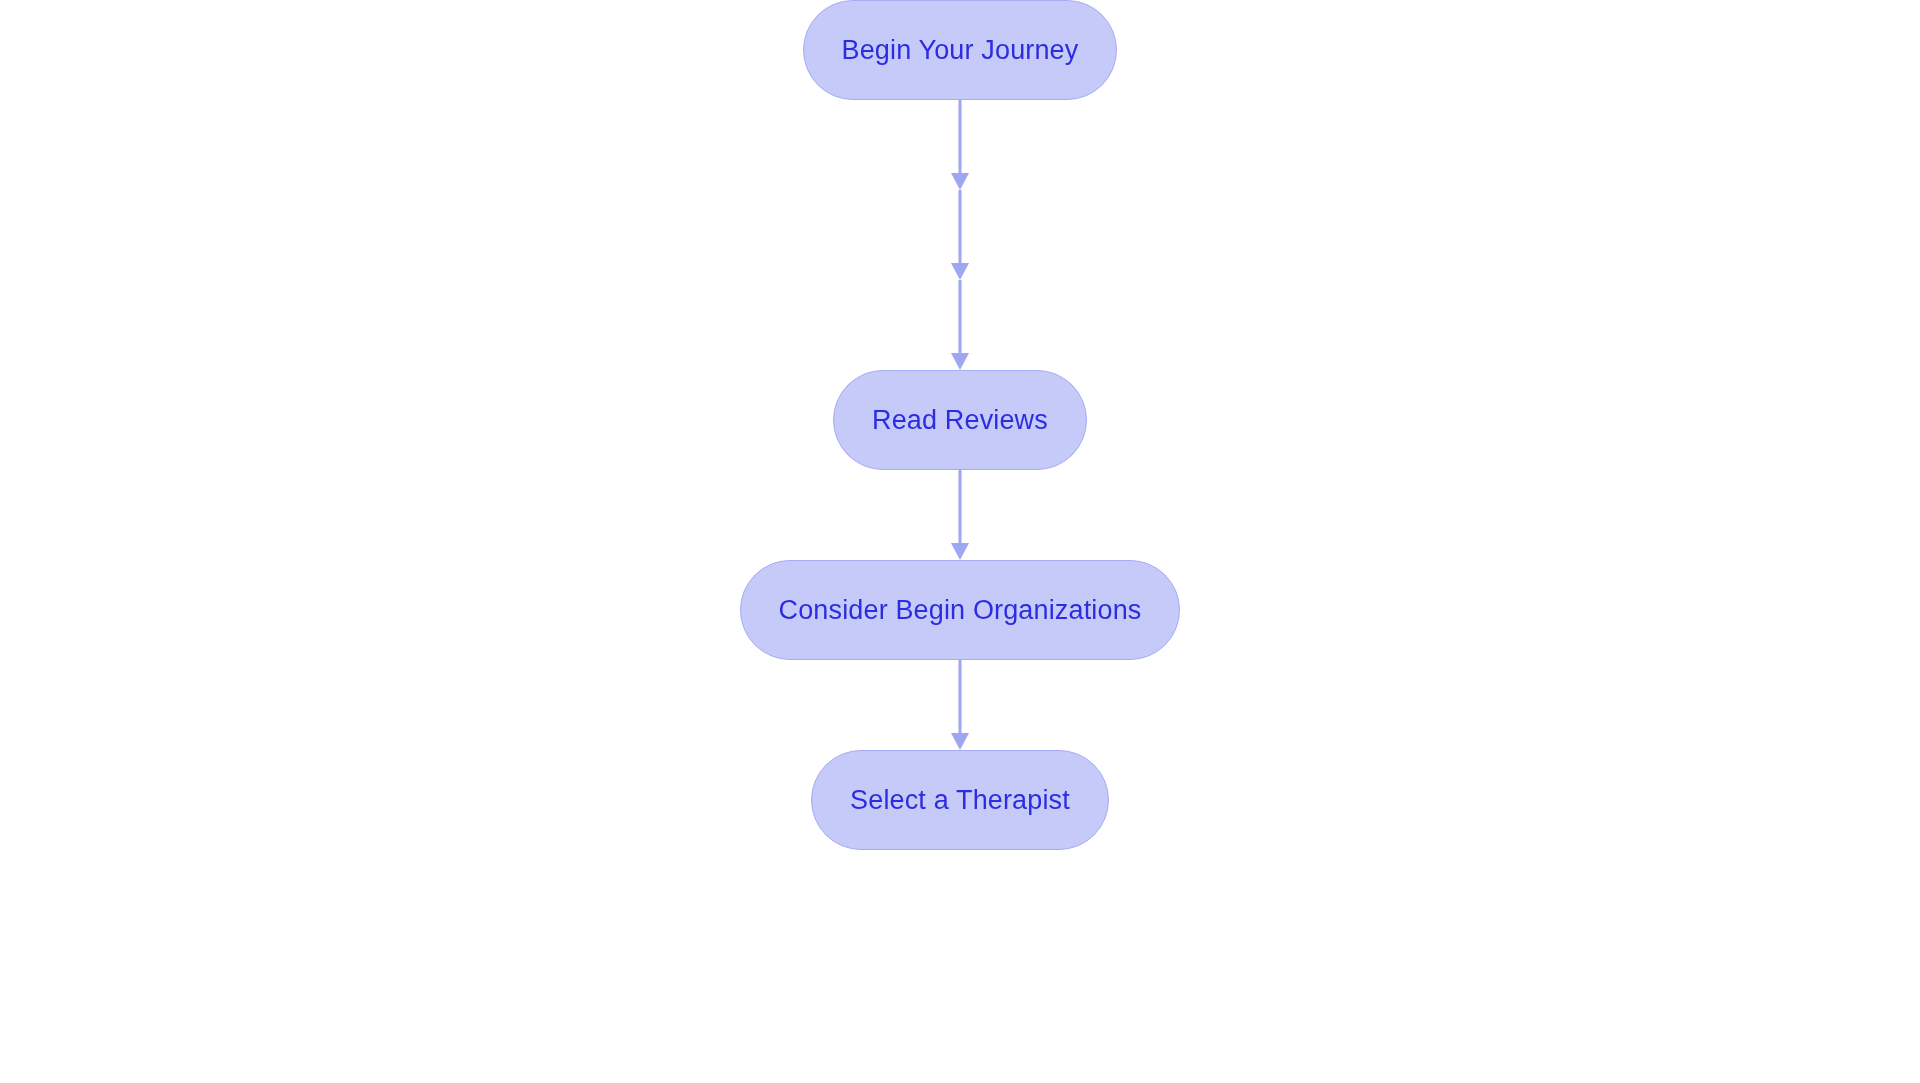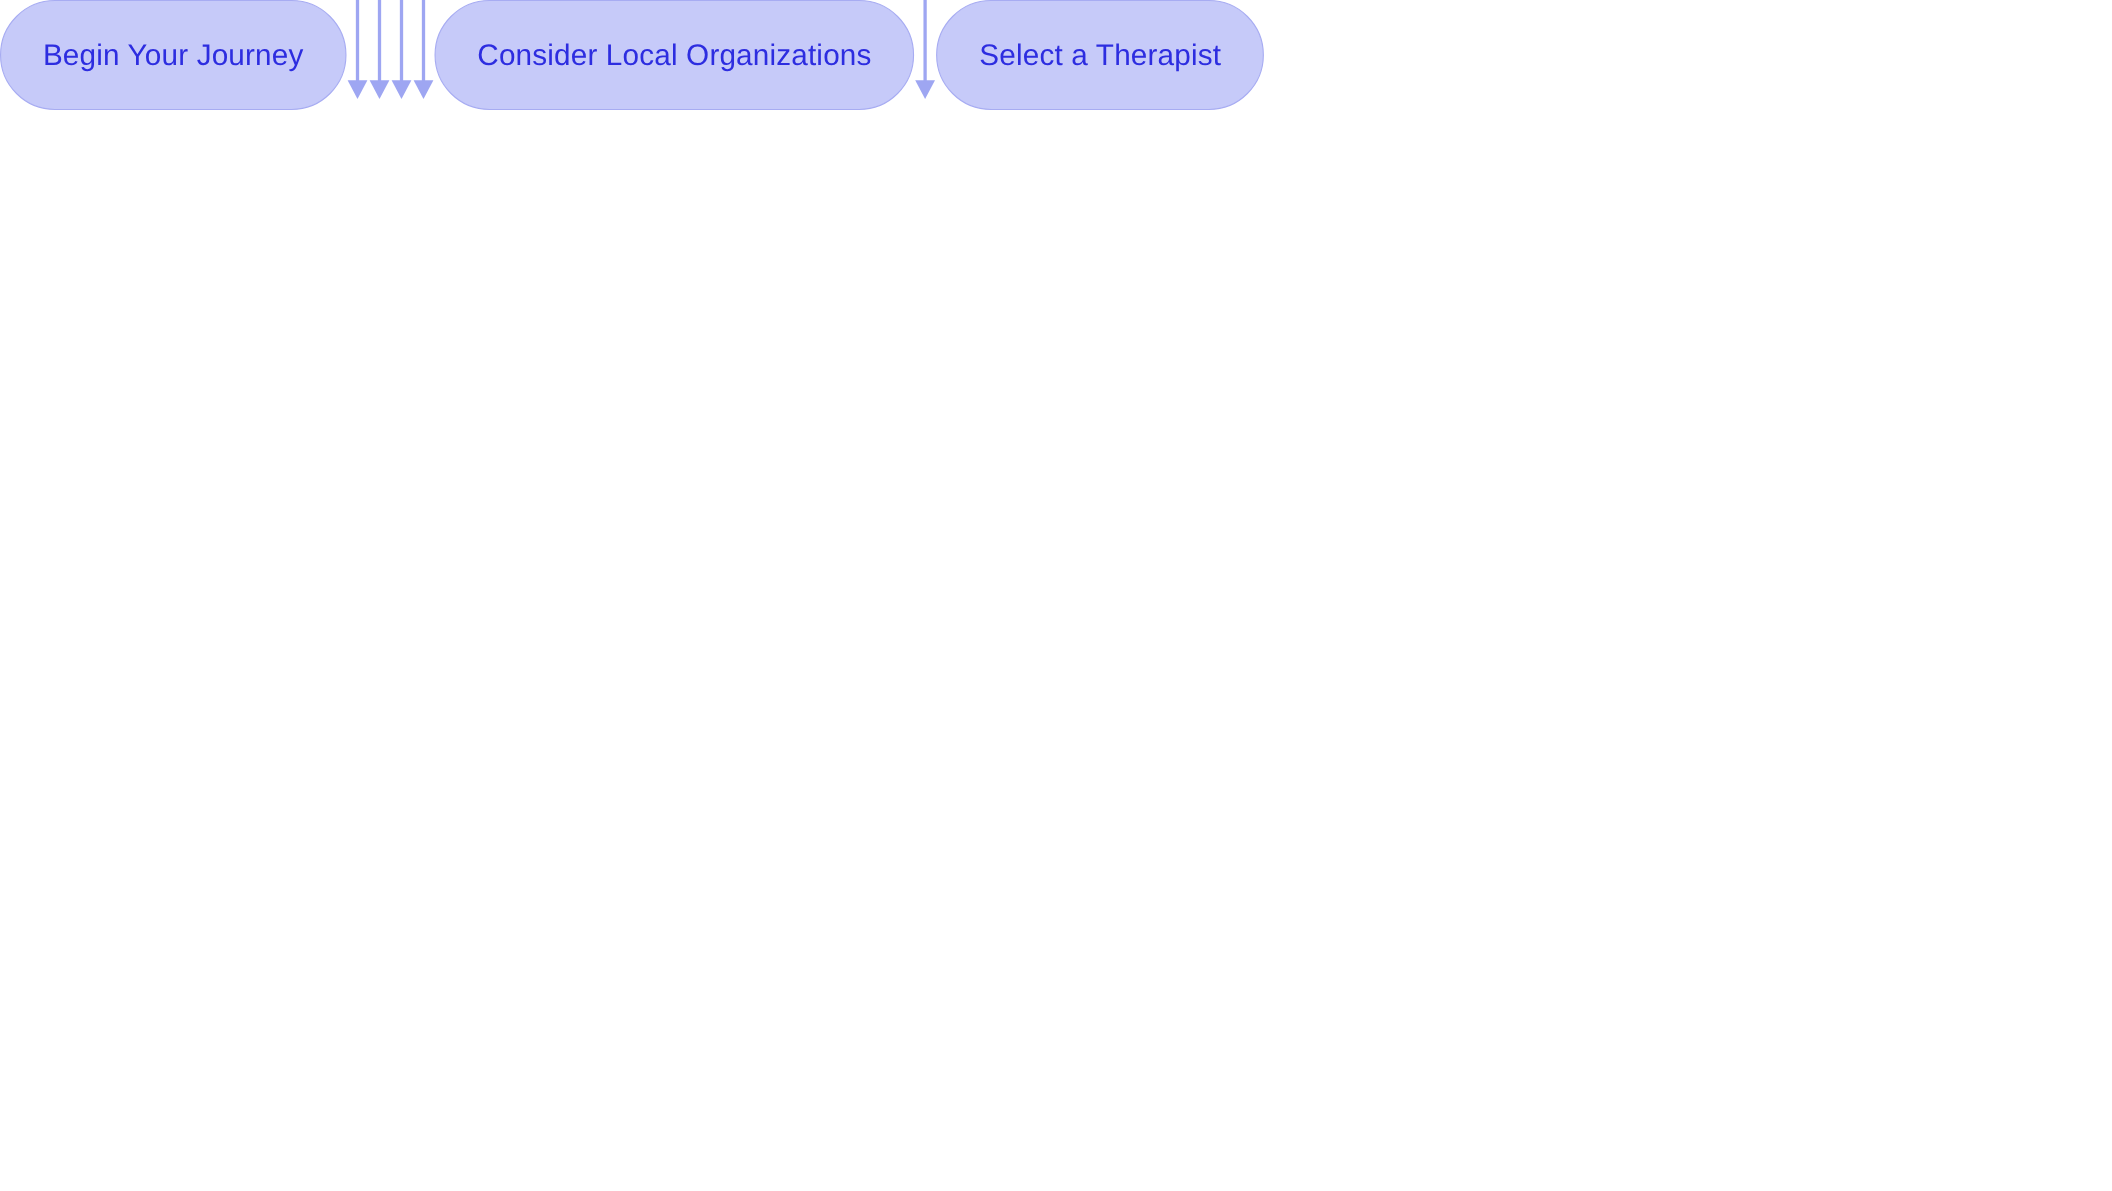--- a/index.html
+++ b/index.html
@@ -22,22 +22,22 @@
     background: #ffffff;
   }
 
   .flow-column {
     position: absolute;
     left: 0;
     top: 0;
     width: 1920px;
     height: 1083px;
     display: flex;
-    flex-direction: row;
-    align-items: flex-start;
+    flex-direction: column;
+    align-items: center;
   }
 
   .flow-node {
     box-sizing: border-box;
     height: 100px;
     border-radius: 50px;
     background: #c6caf9;
     border: 1.6px solid #a7acf2;
     color: #2d2de0;
     display: flex;
@@ -99,27 +99,28 @@
       <span class="conn-line"></span>
       <span class="conn-head"></span>
     </div>
 
 
     <div class="flow-connector">
       <span class="conn-line"></span>
       <span class="conn-head"></span>
     </div>
 
+    <div class="flow-node">Read Reviews</div>
 
     <div class="flow-connector">
       <span class="conn-line"></span>
       <span class="conn-head"></span>
     </div>
 
-    <div class="flow-node">Consider Local Organizations</div>
+    <div class="flow-node">Consider Begin Organizations</div>
 
     <div class="flow-connector">
       <span class="conn-line"></span>
       <span class="conn-head"></span>
     </div>
 
     <div class="flow-node">Select a Therapist</div>
 
   </div>
 </div>

